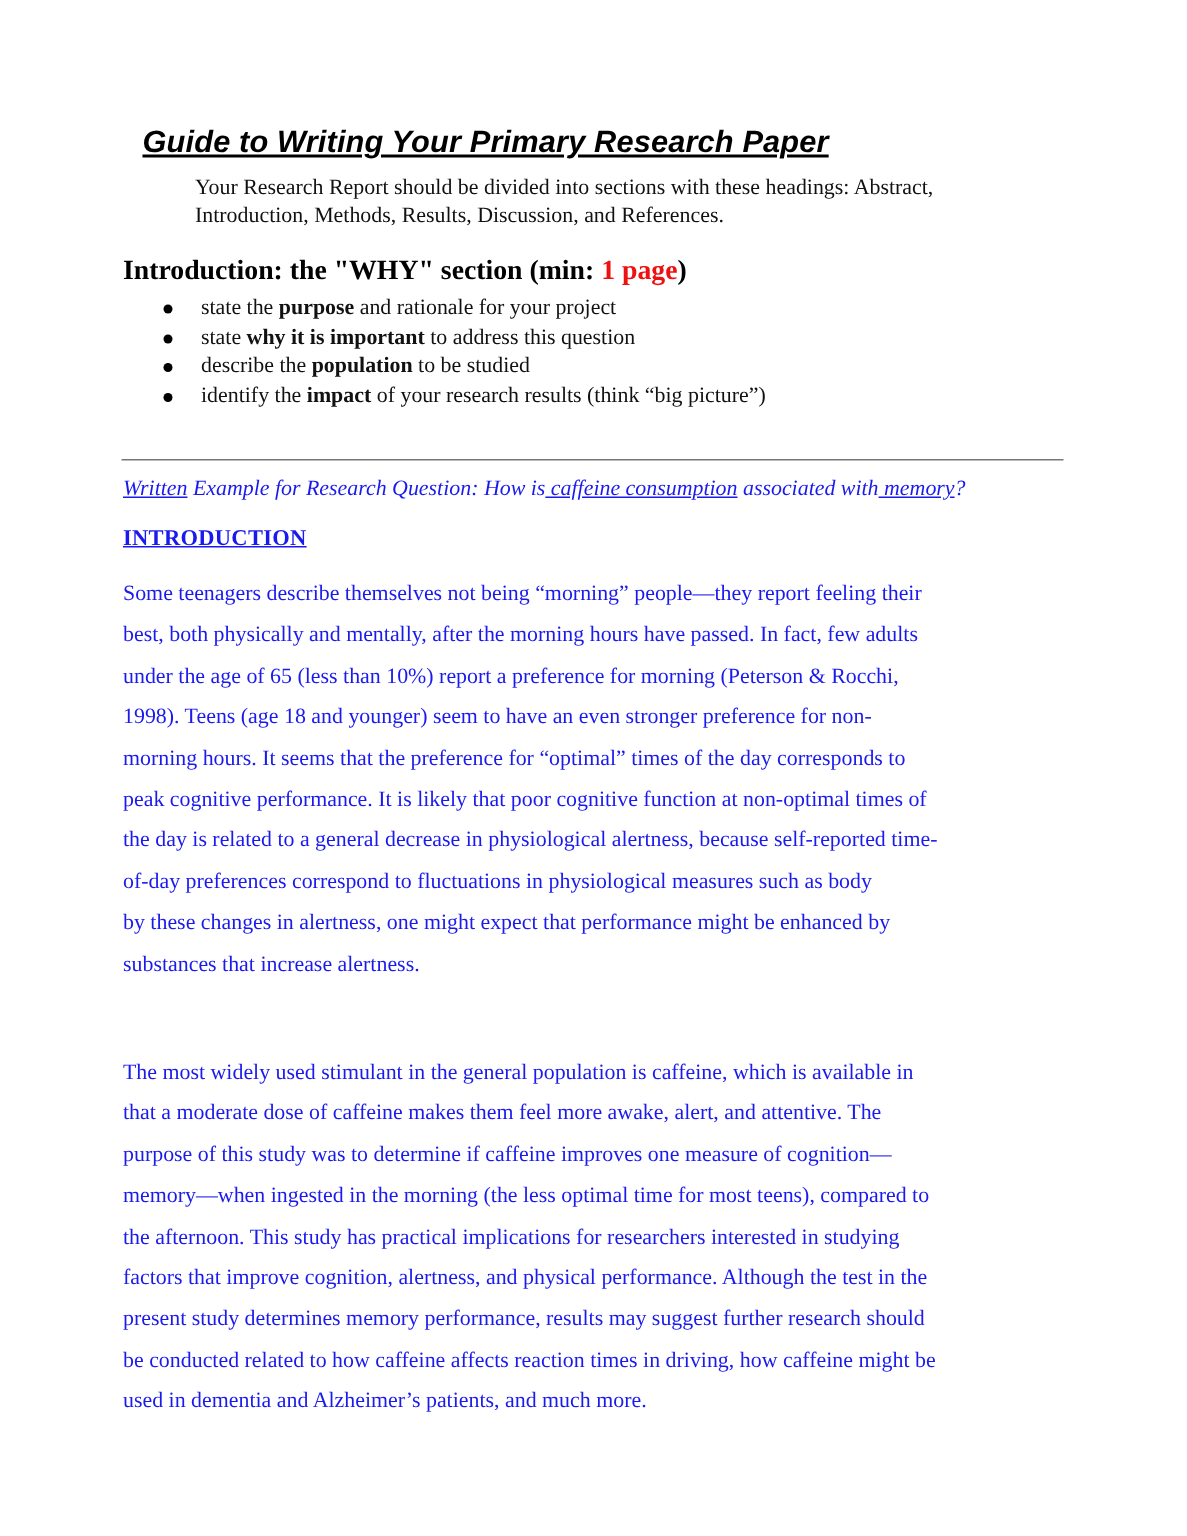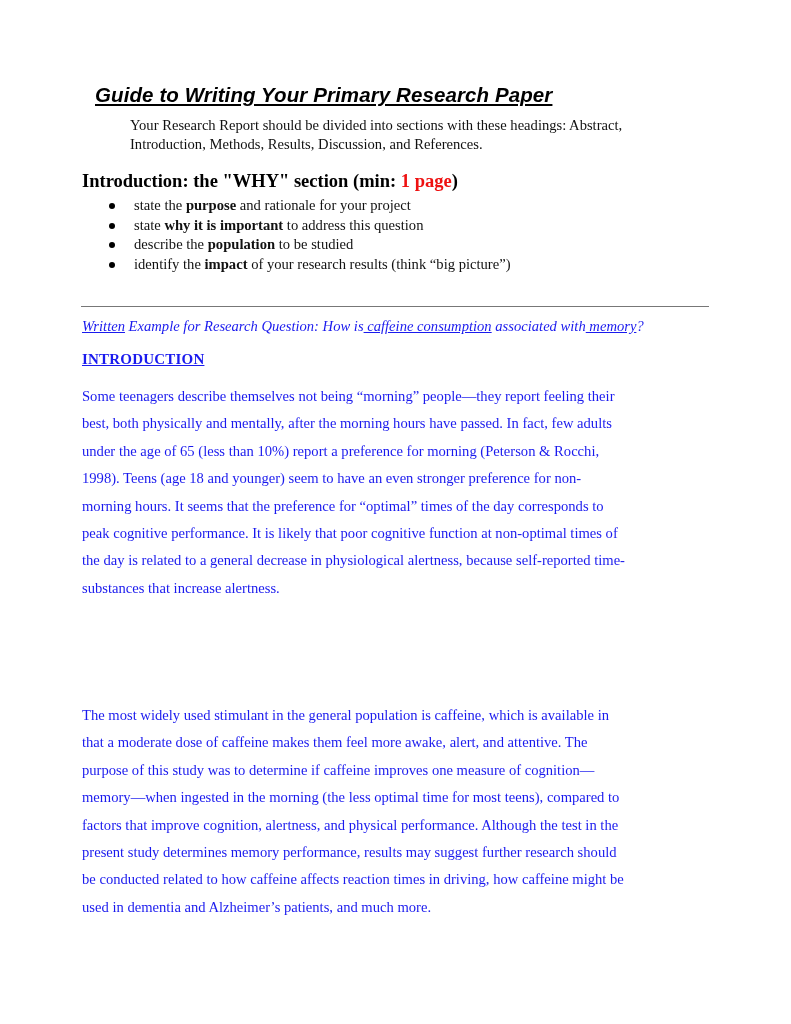--- a/index.html
+++ b/index.html
@@ -150,25 +150,28 @@
 <h3 class="example-heading">INTRODUCTION</h3>
 
 <p class="body-para" id="para1">
   <span class="line">Some teenagers describe themselves not being “morning” people—they report feeling their</span>
   <span class="line">best, both physically and mentally, after the morning hours have passed.  In fact, few adults</span>
   <span class="line">under the age of 65 (less than 10%) report a preference for morning (Peterson &amp; Rocchi,</span>
   <span class="line">1998).   Teens (age 18 and younger) seem to have an even stronger preference for non-</span>
   <span class="line">morning hours.  It seems that the preference for “optimal” times of the day corresponds to</span>
   <span class="line">peak cognitive performance.  It is likely that poor cognitive function at non-optimal times of</span>
   <span class="line">the day is related to a general decrease in physiological alertness, because self-reported time-</span>
+  <span class="line">of-day preferences correspond to fluctuations in physiological measures such as body</span>
+  <span class="line">by these changes in alertness, one might expect that performance might be enhanced by</span>
   <span class="line">substances that increase alertness.</span>
 </p>
 
 <p class="body-para" id="para2">
   <span class="line">The most widely used stimulant in the general population is caffeine, which is available in</span>
   <span class="line">that a moderate dose of caffeine makes them feel more awake, alert, and attentive.  The</span>
   <span class="line">purpose of this study was to determine if caffeine improves one measure of cognition—</span>
   <span class="line">memory—when ingested in the morning (the less optimal time for most teens), compared to</span>
+  <span class="line">the afternoon. This study has practical implications for researchers interested in studying</span>
   <span class="line">factors that improve cognition, alertness, and physical performance.  Although the test in the</span>
   <span class="line">present study determines memory performance, results may suggest further research should</span>
   <span class="line">be conducted related to how caffeine affects reaction times in driving, how caffeine might be</span>
   <span class="line">used in dementia and Alzheimer’s patients, and much more.</span>
 </p>
 
 </body></html>

